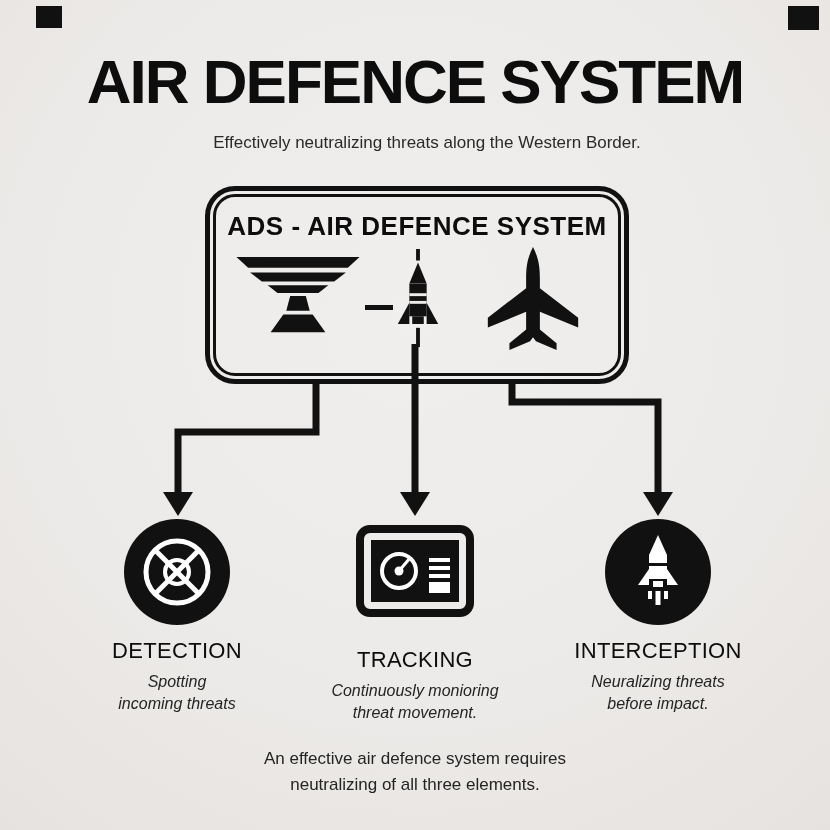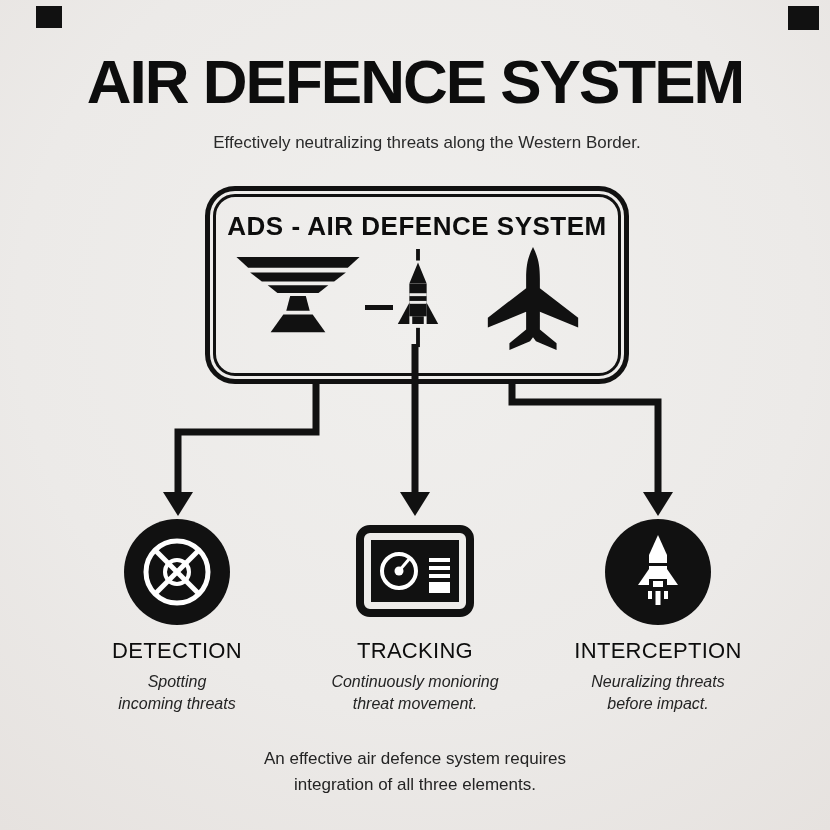--- a/index.html
+++ b/index.html
@@ -97,21 +97,21 @@
   .node-interception { left: 605px; top: 519px; }
   .node-monitor      { position: absolute; left: 355px; top: 524px; line-height: 0; }
 
   .col {
     position: absolute;
     width: 230px;
     top: 638px;
     text-align: center;
   }
   .col-detection    { left: 62px; }
-  .col-tracking     { left: 300px; }
+  .col-tracking     { left: 300px; margin-top: 9px; }
   .col-interception { left: 543px; }
   .col h3 {
     margin: 0 0 7px 0;
     font-size: 22px;
     font-weight: 400;
     letter-spacing: 0.3px;
     color: #0D0D0D;
   }
   .col .desc {
     font-size: 16px;
@@ -250,16 +250,16 @@
   <div class="col col-interception">
     <h3>INTERCEPTION</h3>
     <div class="desc">
       <span>Neuralizing threats</span><br>
       <span>before impact.</span>
     </div>
   </div>
 
   <div class="footer">
     <span>An effective air defence system requires</span><br>
-    <span>integration of all three elements.</span>
+    <span>neutralizing of all three elements.</span>
   </div>
 
 </div>
 
 </body></html>

